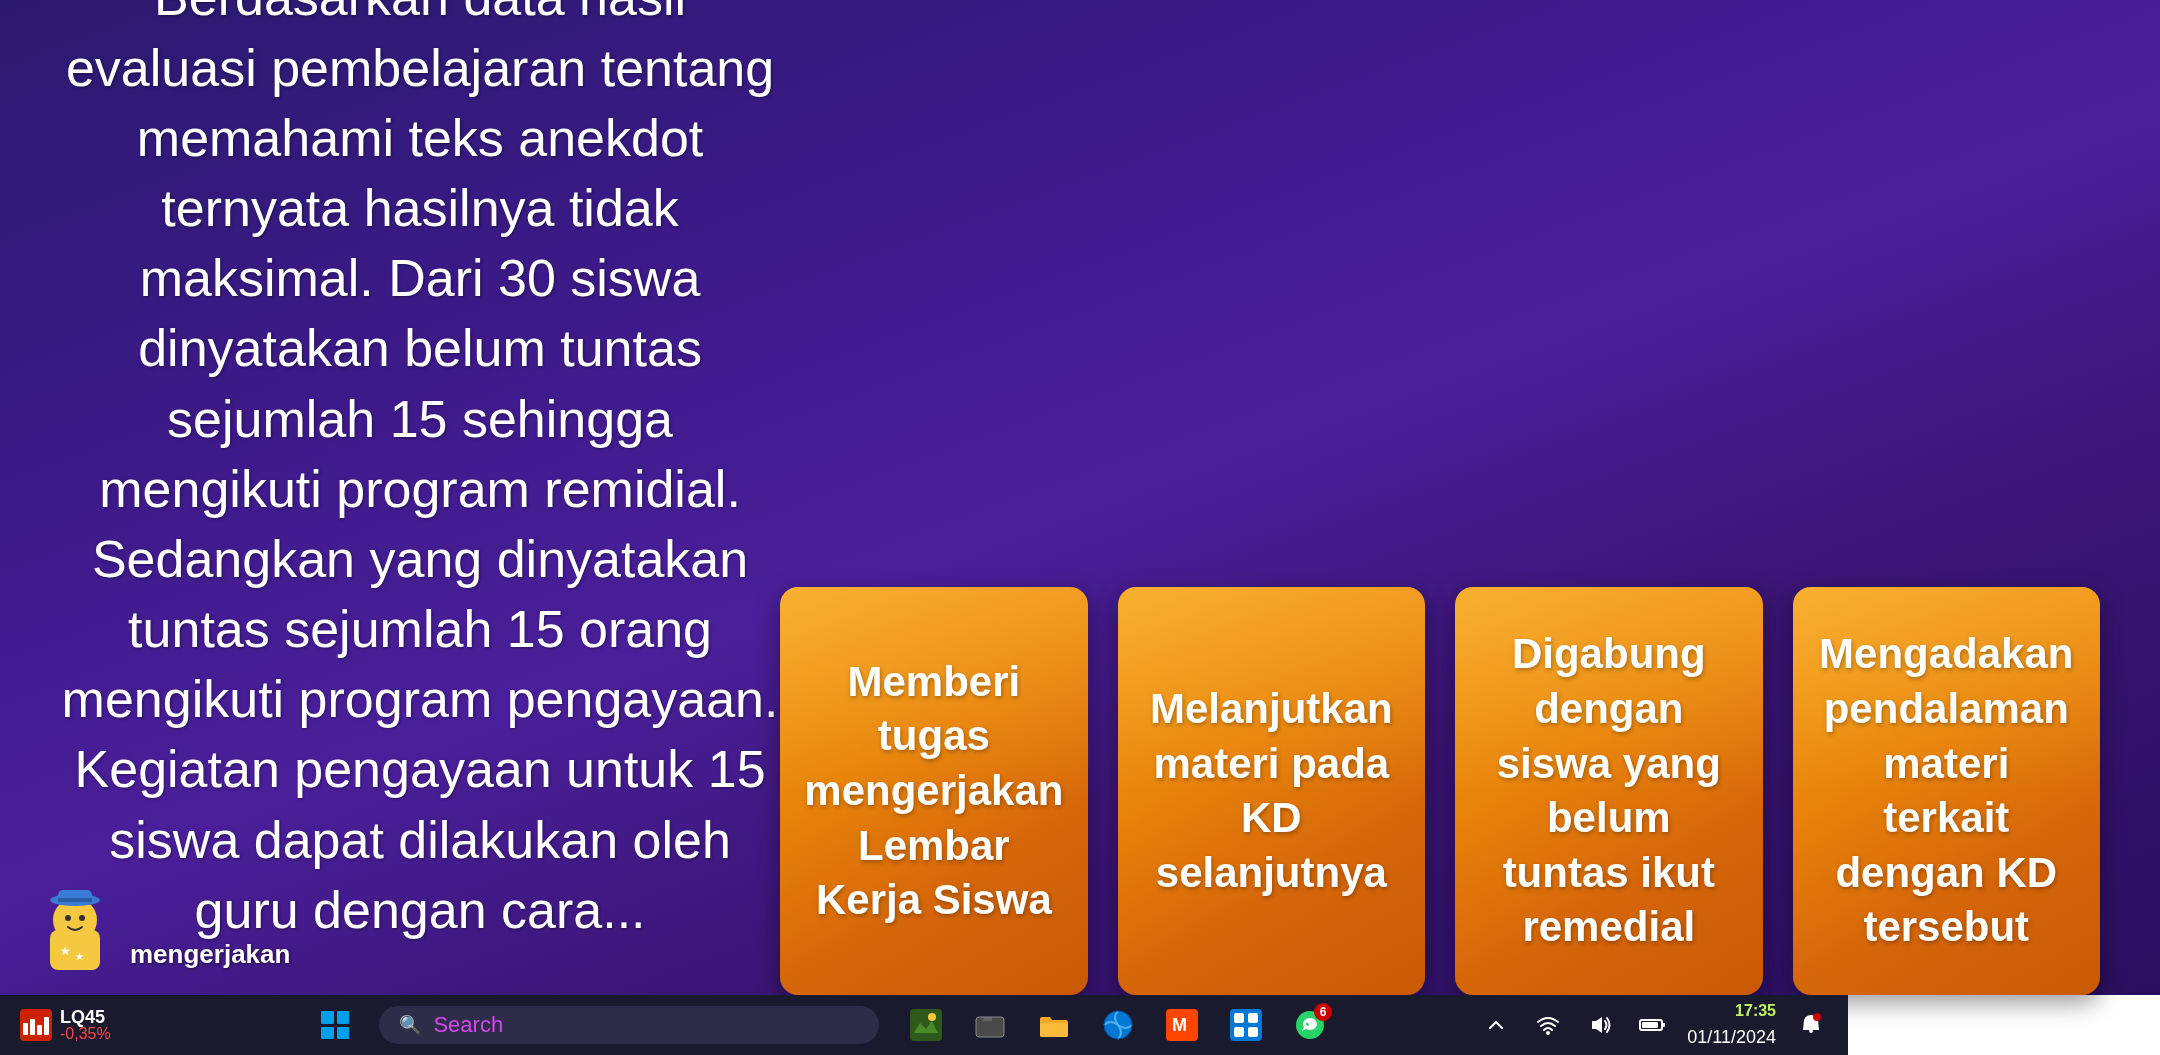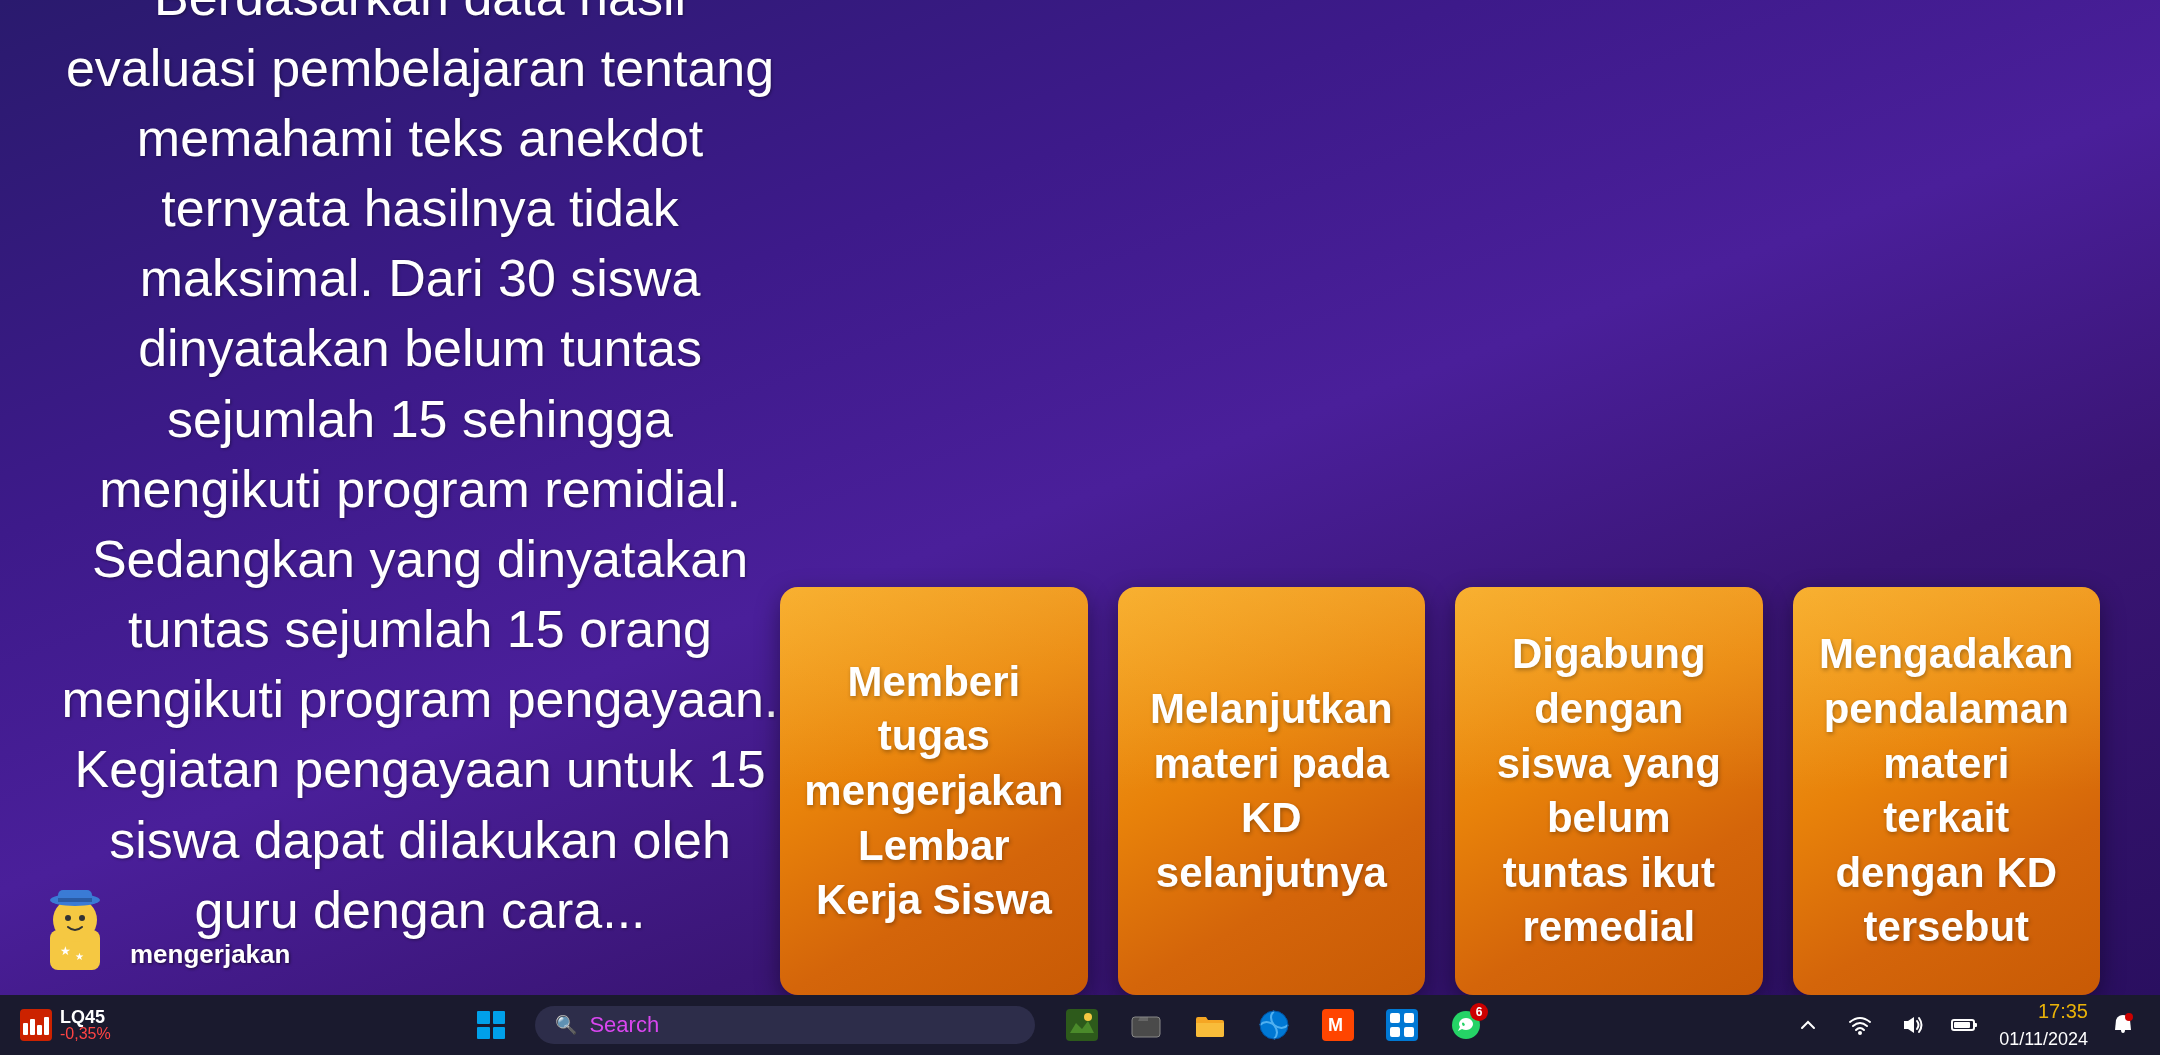--- a/index.html
+++ b/index.html
@@ -102,21 +102,21 @@
       color: #ffffff;
       font-size: 26px;
       font-weight: 600;
       text-shadow: 1px 1px 3px rgba(0,0,0,0.6);
       line-height: 1.2;
       padding-bottom: 5px;
     }
 
     
     .taskbar {
-      width: 2160px;
+      width: 1848px;
       height: 60px;
       background: #1a1a2e;
       display: flex;
       align-items: center;
       padding: 2px 20px;
       position: relative;
     }
 
     .taskbar-left {
       display: flex;
@@ -258,23 +258,23 @@
     }
 
     .clock-area {
       display: flex;
       flex-direction: column;
       align-items: flex-end;
       cursor: pointer;
     }
 
     .clock-time {
-      color: #eab308;
-      font-size: 20px;
-      font-weight: 400;
+      color: #bef264;
+      font-size: 16px;
+      font-weight: 700;
       line-height: 1.1;
     }
 
     .clock-date {
       color: #ffffff;
       font-size: 18px;
       line-height: 1.1;
       margin-top: 8px;
     }
   </style>

